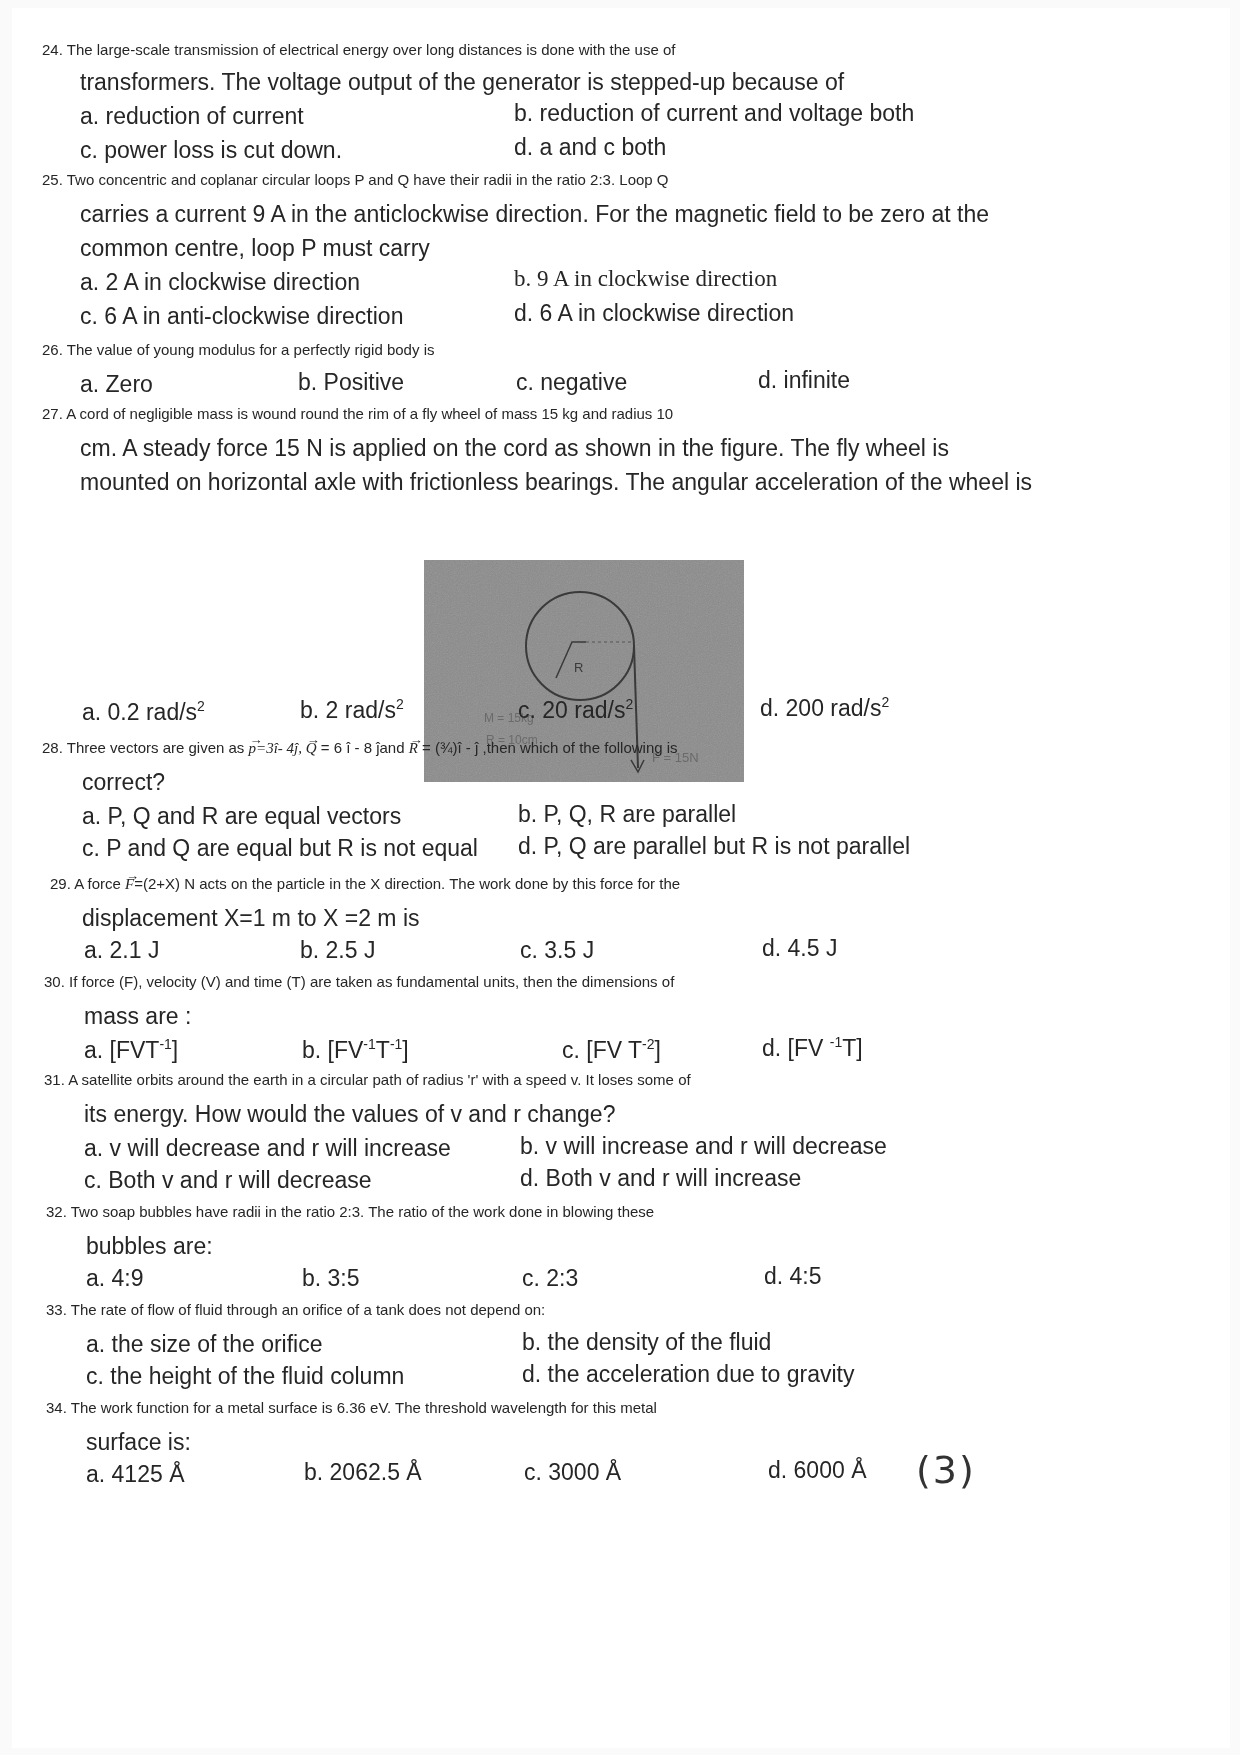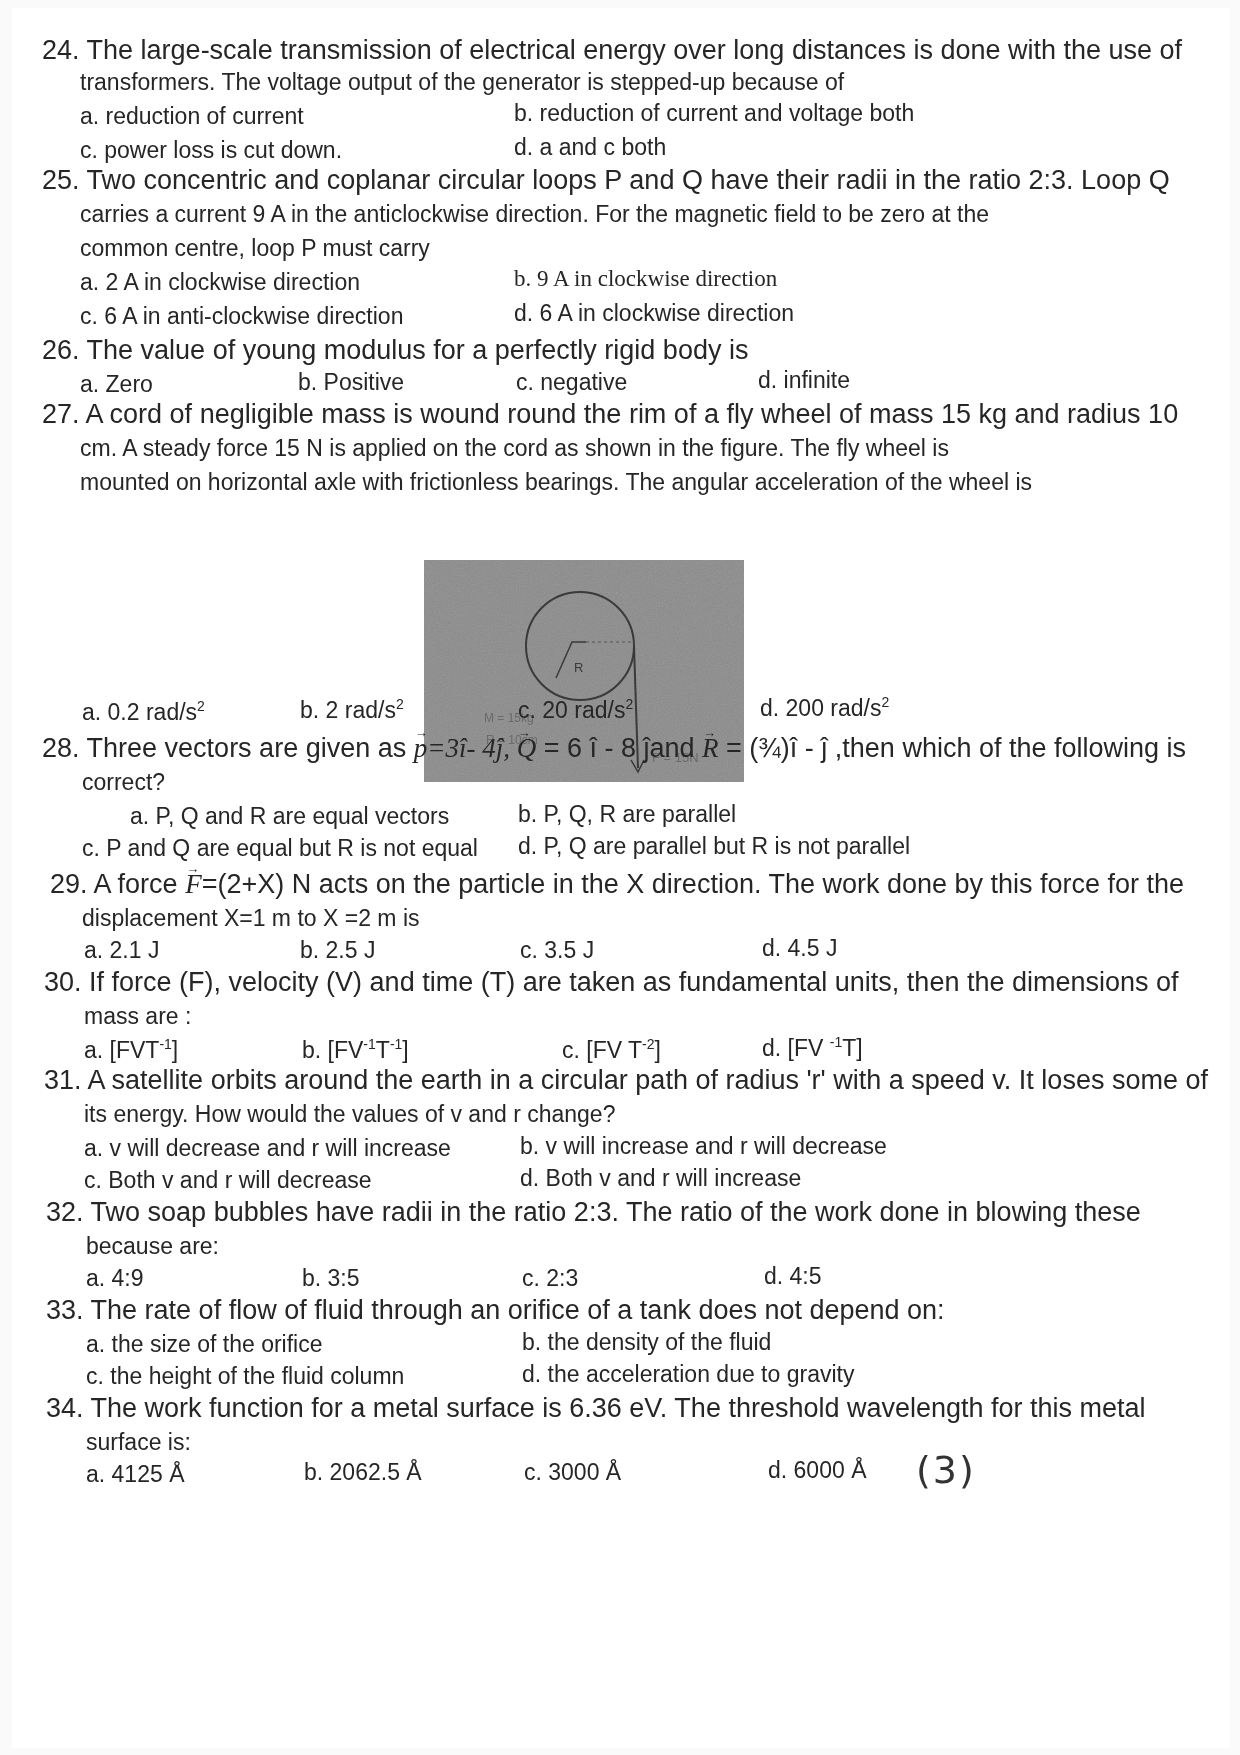--- a/index.html
+++ b/index.html
@@ -6,21 +6,21 @@
     body {
       width: 1240px; height: 1755px; position: relative; overflow: hidden;
       background: #fafafa;
       font-family: "Liberation Sans", sans-serif;
       color: #262626;
     }
     .page {
       position: absolute; left: 12px; top: 8px; width: 1218px; height: 1740px;
       background: #ffffff;
     }
-    .q { position: absolute; font-size: 27px; line-height: 24px; white-space: nowrap; text-align: right; }
+    .q { position: absolute; font-size: 15px; line-height: 24px; white-space: nowrap; text-align: right; }
     .line { position: absolute; font-size: 23px; line-height: 24px; white-space: nowrap; }
     .opt { position: absolute; font-size: 23px; line-height: 24px; white-space: nowrap; }
     sup { font-size: 14px; vertical-align: 0; position: relative; top: -9px; }
     .vec { font-family: "Liberation Serif", serif; font-style: italic; position: relative; }
     .vec::before {
       content: "\2192"; position: absolute; font-size: 13px; top: -12px; left: 1px; font-style: normal;
     }
     .hat { font-family: "Liberation Serif", serif; font-style: italic; }
     .figure {
       position: absolute; left: 412px; top: 552px; width: 320px; height: 222px;
@@ -113,21 +113,21 @@
     <div class="opt" style="left:748px;top:688px;"><span>d. 200 rad/s</span><sup>2</sup></div>
   </div>
 
   <div>
     <div class="q" style="left:30px;top:728px;">
       <span>28.</span>
       <span>Three vectors are given as</span>
       <span class="vec">p</span><span class="hat">=3î- 4ĵ, </span><span class="vec">Q</span><span> = 6 î - 8 ĵand </span><span class="vec">R</span><span> = (¾)î - ĵ ,then which of the following is</span>
     </div>
     <div class="line" style="left:70px;top:762px;">correct?</div>
-    <div class="opt" style="left:70px;top:796px;margin-left:48px;">a. P, Q and R are equal vectors</div>
+    <div class="opt" style="left:70px;top:796px;">a. P, Q and R are equal vectors</div>
     <div class="opt" style="left:506px;top:794px;">b. P, Q, R are parallel</div>
     <div class="opt" style="left:70px;top:828px;">c. P and Q are equal but R is not equal</div>
     <div class="opt" style="left:506px;top:826px;">d. P, Q are parallel but R is not parallel</div>
   </div>
 
   <div>
     <div class="q" style="left:38px;top:864px;">
       <span>29.</span>
       <span>A force</span>
       <span class="vec">F</span><span>=(2+X) N acts on the particle in the X direction. The work done by this force for the</span>
@@ -161,21 +161,21 @@
     <div class="opt" style="left:508px;top:1126px;">b. v will increase and r will decrease</div>
     <div class="opt" style="left:72px;top:1160px;">c. Both v and r will decrease</div>
     <div class="opt" style="left:508px;top:1158px;">d. Both v and r will increase</div>
   </div>
 
   <div>
     <div class="q" style="left:34px;top:1192px;">
       <span>32.</span>
       <span>Two soap bubbles have radii in the ratio 2:3. The ratio of the work done in blowing these</span>
     </div>
-    <div class="line" style="left:74px;top:1226px;">because are:</div>
+    <div class="line" style="left:74px;top:1226px;">bubbles are:</div>
     <div class="opt" style="left:74px;top:1258px;">a. 4:9</div>
     <div class="opt" style="left:290px;top:1258px;">b. 3:5</div>
     <div class="opt" style="left:510px;top:1258px;">c. 2:3</div>
     <div class="opt" style="left:752px;top:1256px;">d. 4:5</div>
   </div>
 
   <div>
     <div class="q" style="left:34px;top:1290px;">
       <span>33.</span>
       <span>The rate of flow of fluid through an orifice of a tank does not depend on:</span>

